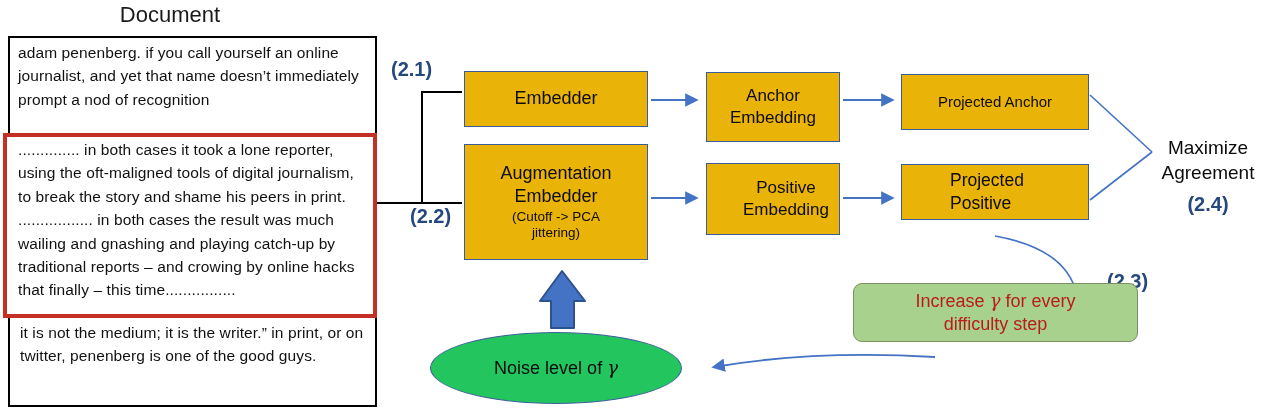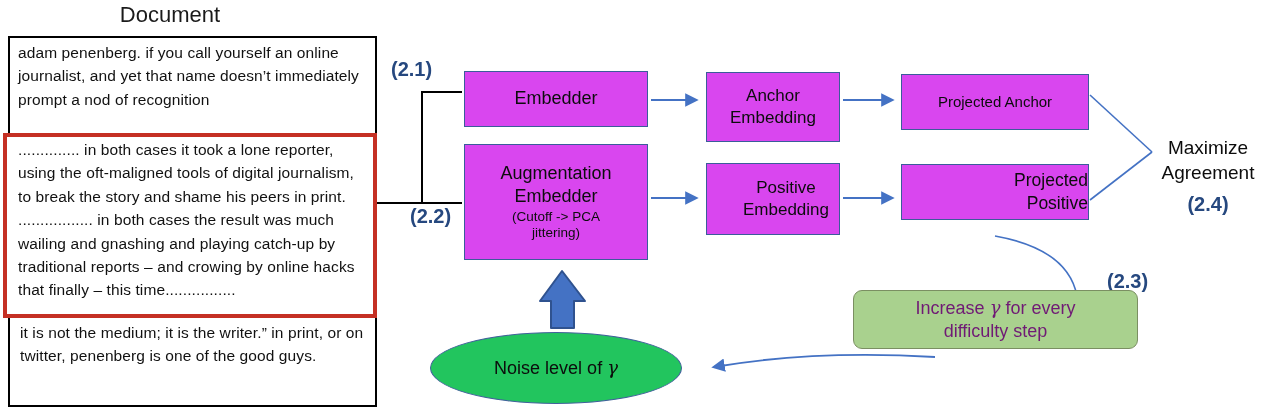--- a/index.html
+++ b/index.html
@@ -22,41 +22,41 @@
   }
   .doc-text.top{left:18px;top:41px;width:348px;}
   .doc-text.bottom{left:20px;top:321px;width:350px;}
   .red-box{
     position:absolute;left:3px;top:133px;width:374px;height:185px;
     border:4px solid #c53024;box-sizing:border-box;background:#fff;
   }
   .red-box .doc-text{left:11px;top:1px;width:348px;}
   
   .fbox{
-    position:absolute;border:1.6px solid #3b5c9a;background:#d946ef;
+    position:absolute;border:1.6px solid #3b5c9a;background:#eab308;
     box-sizing:border-box;display:flex;flex-direction:column;
-    align-items:center;justify-content:center;text-align:right;
+    align-items:center;justify-content:center;text-align:left;
     font-size:18px;color:#0c0c0c;line-height:1.3;
   }
   .fbox .sub{font-size:13.5px;line-height:1.25;}
   .step-label{
     position:absolute;font-weight:bold;font-size:20px;color:#26487f;
   }
   .maximize{
     position:absolute;left:1150px;top:124px;width:116px;text-align:center;
     font-size:19px;color:#0c0c0c;line-height:1.3;margin-top:12px;
   }
   .maximize .step-inline{
     display:block;margin-top:6px;font-weight:bold;font-size:20px;color:#26487f;
   }
   .green-box{
-    position:absolute;left:853px;top:290px;width:285px;height:59px;
+    position:absolute;left:853px;top:283px;width:285px;height:59px;
     background:#a9d18e;border:1.6px solid #7b8f62;border-radius:9px;
     box-sizing:border-box;display:flex;flex-direction:column;
-    align-items:center;justify-content:center;font-size:18px;color:#701a75;
+    align-items:center;justify-content:center;font-size:18px;color:#b91c1c;
     line-height:1.3;
   }
   .ellipse{
     position:absolute;left:430px;top:332px;width:252px;height:72px;
     background:#22c55e;border:1.8px solid #41619b;border-radius:50%;
     box-sizing:border-box;display:flex;align-items:center;justify-content:center;
     font-size:18px;color:#0c0c0c;
   }
   .gamma{font-style:italic;font-family:"DejaVu Serif", serif;}
   svg.overlay{position:absolute;left:0;top:0;pointer-events:none;}

